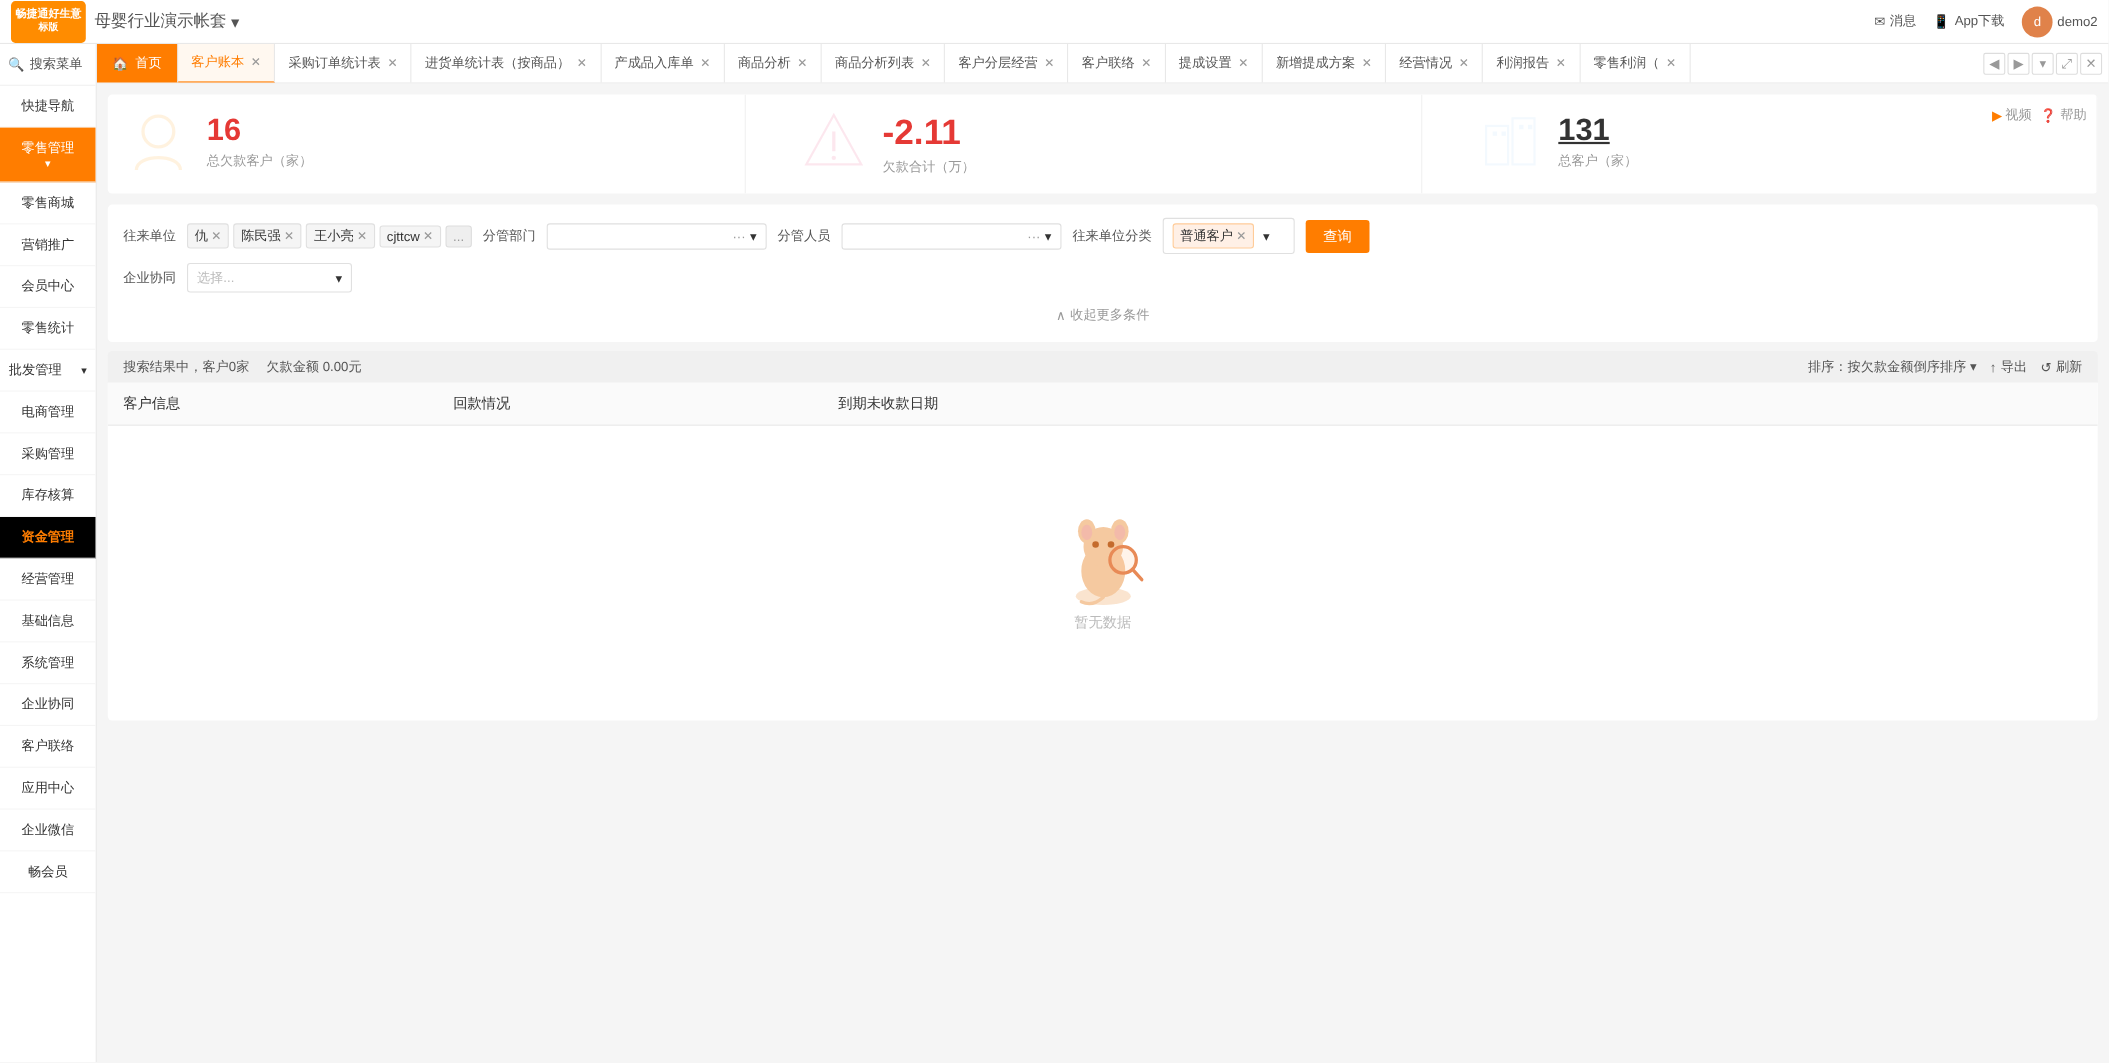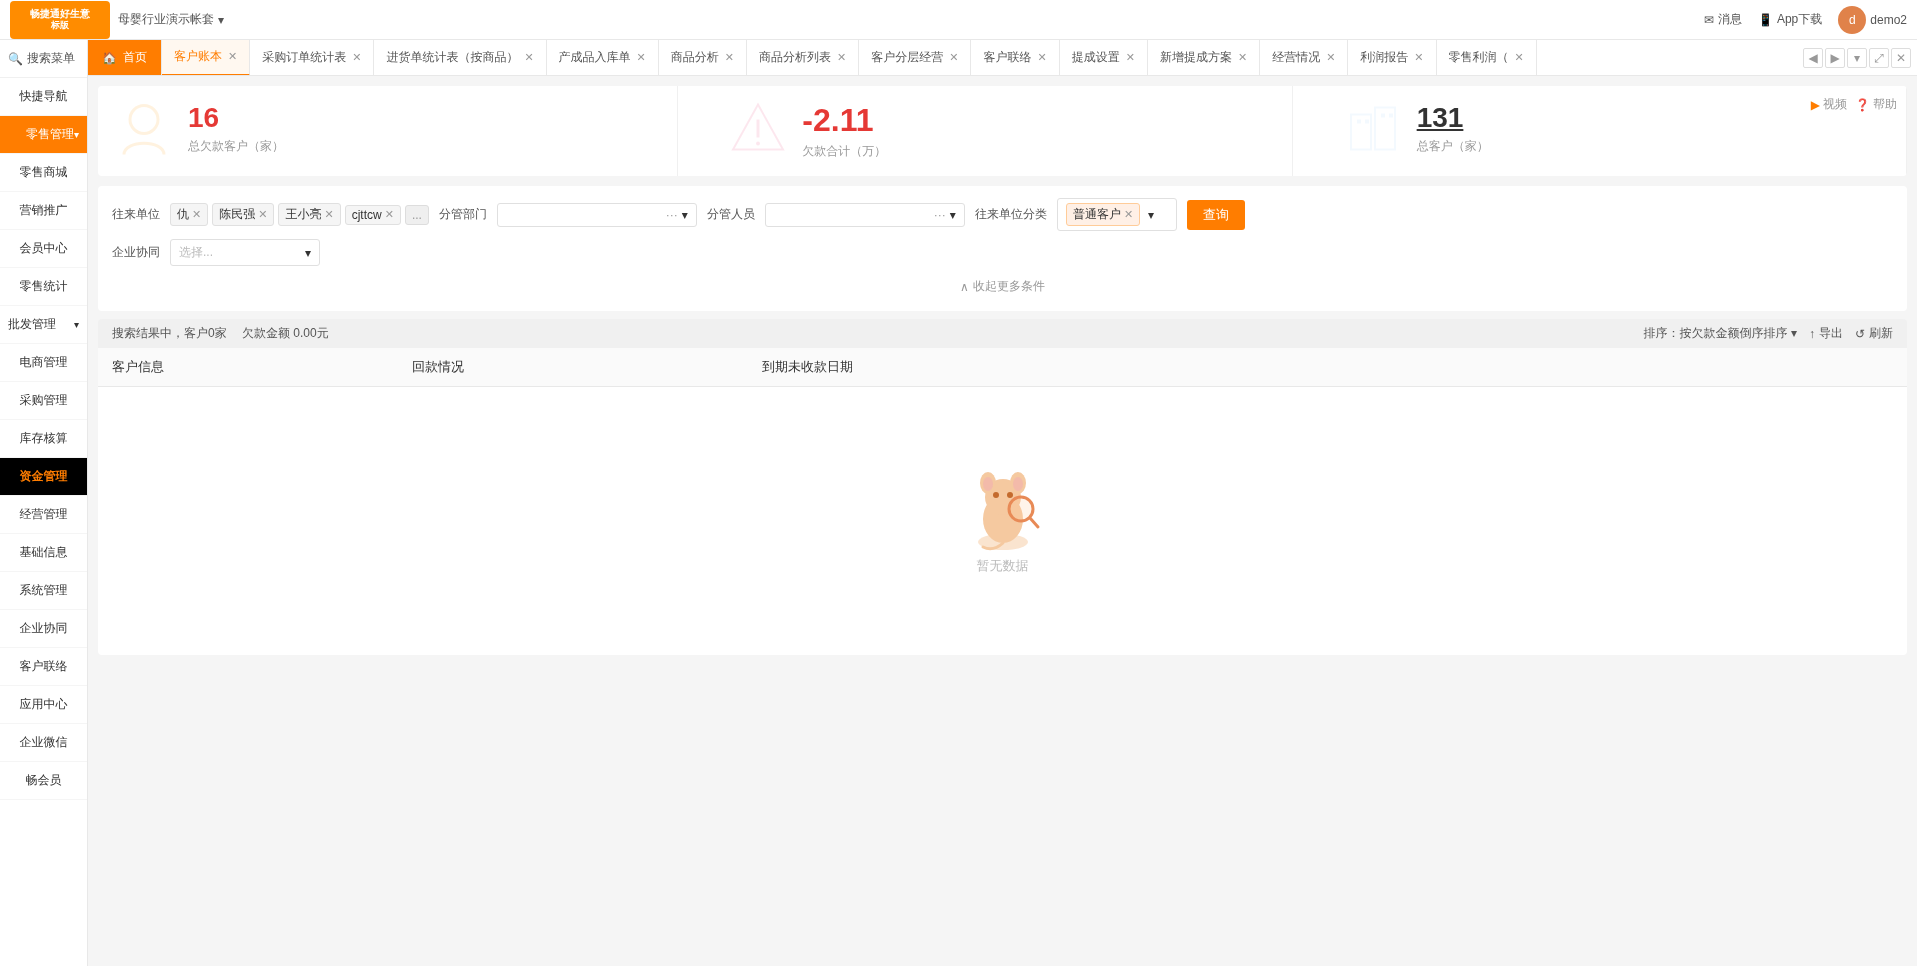--- a/index.html
+++ b/index.html
@@ -10,22 +10,22 @@
       height: 40px;
       background: #fff;
       border-bottom: 1px solid #e8e8e8;
       display: flex;
       align-items: center;
       justify-content: space-between;
       padding: 0 10px;
       flex-shrink: 0;
     }
     .top-header-left { display: flex; align-items: center; gap: 8px; }
-    .logo-area { width: 100px; height: 38px; background: #ff8c00; border-radius: 4px; display: flex; align-items: center; justify-content: center; color: white; font-size: 11px; font-weight: bold; }
-    .workspace-selector { display: flex; align-items: center; gap: 4px; font-size: 12px; color: #555; cursor: pointer; }
+    .logo-area { width: 68px; height: 38px; background: #ff8c00; border-radius: 4px; display: flex; align-items: center; justify-content: center; color: white; font-size: 11px; font-weight: bold; font-family: Liberation Mono, monospace; }
+    .workspace-selector { display: flex; align-items: center; gap: 4px; font-size: 15px; color: #555; cursor: pointer; }
     .top-header-right { display: flex; align-items: center; gap: 16px; font-size: 12px; color: #555; }
     .header-btn { display: flex; align-items: center; gap: 4px; cursor: pointer; }
     .avatar { width: 28px; height: 28px; border-radius: 50%; background: #e0824a; display: flex; align-items: center; justify-content: center; color: white; font-size: 12px; }
 
     
     .main-layout { display: flex; flex: 1; overflow: hidden; }
 
     
     .sidebar {
       width: 88px;
@@ -211,21 +211,21 @@
 <div class="main-layout">
 
   <div class="sidebar">
     <div class="sidebar-search">
       <span>🔍</span>
       <span>搜索菜单</span>
     </div>
     <div class="sidebar-item">
       <span>快捷导航</span>
     </div>
-    <div class="sidebar-item active" style="display:flex;align-items:center;justify-content:flex-end;">
+    <div class="sidebar-item active" style="display:flex;align-items:center;justify-content:flex-start;flex-direction:column;">
       <span>零售管理</span>
       <span style="font-size:10px;">▾</span>
     </div>
     <div class="sidebar-item">
       <span>零售商城</span>
     </div>
     <div class="sidebar-item">
       <span>营销推广</span>
     </div>
     <div class="sidebar-item">

